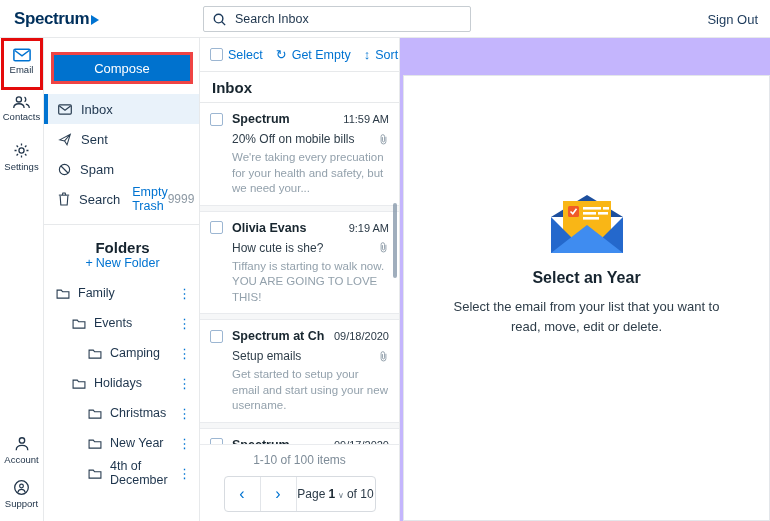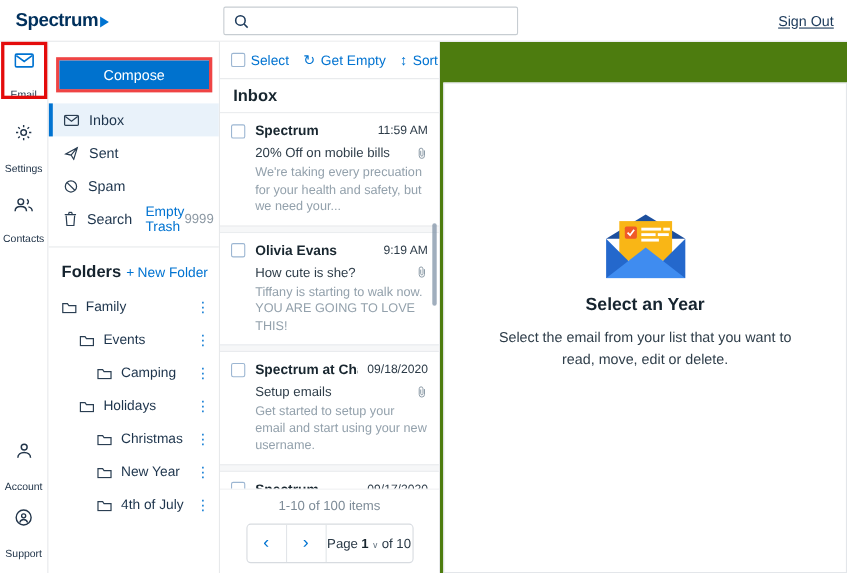--- a/index.html
+++ b/index.html
@@ -9,57 +9,57 @@
 
   
   .header { height:38px; display:flex; align-items:center; background:#fff; border-bottom:1px solid #e7e9eb; position:relative; }
   .logo { display:flex; align-items:center; padding-left:14px; }
   .logo-text { font-size:17px; font-weight:bold; color:#00305c; letter-spacing:-0.4px; }
   .logo-arrow { width:0; height:0; border-left:8px solid #0073d1; border-top:5px solid transparent; border-bottom:5px solid transparent; margin-left:2px; margin-top:2px; }
   .search-box { position:absolute; left:203px; top:6px; width:268px; height:26px; border:1px solid #c7cdd2; border-radius:2px; background:#fff; display:flex; align-items:center; padding:0 8px; }
   .search-box input { border:none; outline:none; font-size:12.5px; color:#1d344c; width:100%; font-family:"Liberation Sans", sans-serif; }
   .search-box input::placeholder { color:#1d344c; opacity:1; }
   .search-icn { margin-right:8px; display:flex; }
-  .signout { position:absolute; right:12px; top:0; height:38px; display:flex; align-items:center; font-size:13px; color:#1c3a5b; cursor:pointer;text-decoration:underline; }
+  .signout { position:absolute; right:12px; top:0; height:38px; display:flex; align-items:center; font-size:13px; color:#1c3a5b; cursor:pointer; }
 
   
   .body { display:flex; height:483px; }
 
   
   .rail { width:44px; background:#fff; border-right:1px solid #e7e9eb; display:flex; flex-direction:column; align-items:center; position:relative; }
-  .rail-item { width:44px; display:flex; flex-direction:column; align-items:center; gap:19px; padding:8px 0 6px; cursor:pointer; }
+  .rail-item { width:44px; display:flex; flex-direction:column; align-items:center; gap:2px; padding:8px 0 6px; cursor:pointer; }
   .rail-item .lbl { font-size:9.5px; color:#22354a; }
   .rail-spacer { flex:1; }
   .rail svg { display:block; }
 
   
   .ann { position:absolute; border:3px solid #e40b0b; pointer-events:none; z-index:50; }
   .ann-email { left:1px; top:0px; width:42px; height:52px; }
 
   
   .sidebar { width:156px; background:#fff; border-right:1px solid #e7e9eb; display:flex; flex-direction:column; overflow:hidden; }
   .compose-wrap { margin:14px 6px 10px 7px; border:3px solid #ef4444; }
   .compose-btn { display:block; width:100%; height:26px; background:#0072ce; color:#fff; font-size:13px; border:none; cursor:pointer; font-family:"Liberation Sans", sans-serif; }
   .nav-item { height:30px; display:flex; align-items:center; padding-left:10px; padding-right:8px; font-size:13px; color:#1d344c; border-left:4px solid transparent; cursor:pointer; }
   .nav-item svg { margin-right:9px; flex:none; }
   .nav-item.selected { background:#e9f2fa; border-left-color:#0073d1; }
   .nav-item .empty-link { color:#0073d1; font-size:12.5px; margin-left:12px; cursor:pointer; }
   .nav-item .count { margin-left:auto; color:#8d99a4; font-size:12px; }
   .side-divider { border-top:1px solid #e7e9eb; margin:10px 0 0; }
-  .folders-head { display:flex; align-items:center; justify-content:space-between; padding:14px 10px 8px 12px; }
+  .folders-head { display:flex; align-items:center; justify-content:space-between; padding:14px 10px 8px 12px;flex-direction:column; }
   .folders-title { font-size:15px; font-weight:bold; color:#15232e; }
   .newfolder { font-size:12.5px; color:#0073d1; cursor:pointer; }
   .newfolder .plus { margin-right:3px; }
   .folder-row { height:30px; display:flex; align-items:center; font-size:12.5px; color:#1d344c; padding-right:8px; cursor:pointer; }
   .folder-row svg { margin-right:8px; flex:none; }
   .folder-row .kebab { margin-left:auto; color:#0073d1; font-size:13px; cursor:pointer; line-height:1; }
   .ind1 { padding-left:12px; } .ind2 { padding-left:28px; } .ind3 { padding-left:44px; }
 
   
-  .main { flex:1; display:flex; background:#4d7c0f; }
+  .main { flex:1; display:flex; background:#c4b5fd; }
 
   
   .listcol { width:200px; background:#fff; border-right:1px solid #e7e9eb; display:flex; flex-direction:column; position:relative; }
   .toolbar { height:34px; display:flex; align-items:center; gap:13px; padding-left:10px; border-bottom:1px solid #e7e9eb; background:#fff; }
   .tb-item { display:flex; align-items:center; gap:5px; color:#0073d1; font-size:12.5px; cursor:pointer; }
   .cbx { width:13px; height:13px; border:1px solid #9cb6d2; border-radius:2px; background:#fff; flex:none; cursor:pointer; }
   .tb-glyph { font-size:13px; color:#0073d1; }
   .list-title { height:31px; display:flex; align-items:center; padding-left:12px; font-size:15px; font-weight:bold; color:#18262f; border-bottom:1px solid #e7e9eb; }
   .emails { flex:1; overflow:hidden; position:relative; }
   .email-card { padding:9px 10px 8px 10px; background:#fff; }
@@ -98,49 +98,50 @@
       <span class="logo-text">Spectrum</span>
       <span class="logo-arrow"></span>
     </div>
     <div class="search-box">
       <span class="search-icn">
         <svg width="15" height="15" viewBox="0 0 16 16">
             <circle cx="7" cy="7" r="4.6" fill="none" stroke="#1c3a5b" stroke-width="1.5"></circle>
             <line x1="10.5" y1="10.5" x2="14" y2="14" stroke="#1c3a5b" stroke-width="1.5"></line>
           </svg>
       </span>
+      <input type="text" placeholder="Search Inbox" style="">
     </div>
     <div class="signout">Sign Out</div>
   </div>
 
   <div class="body">
 
     <div class="rail">
       <div class="rail-item" style="padding-top:10px;">
         <svg width="18" height="14" viewBox="0 0 20 15">
             <rect x="1" y="1" width="18" height="13" rx="1.5" fill="none" stroke="#0073d1" stroke-width="1.7"></rect>
             <polyline points="2,2.5 10,8.5 18,2.5" fill="none" stroke="#0073d1" stroke-width="1.7"></polyline>
           </svg>
         <span class="lbl">Email</span>
       </div>
       <div class="ann ann-email"></div>
       <div class="rail-item" style="margin-top:6px;">
-        <svg width="17" height="17" viewBox="0 0 20 20">
-            <circle cx="10" cy="10" r="3" fill="none" stroke="#22354a" stroke-width="1.5"></circle>
-            <path d="M10 1.8v2.4 M10 15.8v2.4 M1.8 10h2.4 M15.8 10h2.4 M4.2 4.2l1.7 1.7 M14.1 14.1l1.7 1.7 M15.8 4.2l-1.7 1.7 M5.9 14.1l-1.7 1.7" stroke="#22354a" stroke-width="1.5" fill="none"></path>
-          </svg>
-        <span class="lbl">Settings</span>
-      </div>
-      <div class="rail-item" style="margin-top:6px;">
         <svg width="19" height="14" viewBox="0 0 22 16">
             <circle cx="8" cy="5" r="3" fill="none" stroke="#22354a" stroke-width="1.5"></circle>
             <path d="M2 15c0-3.2 2.7-5 6-5s6 1.8 6 5" fill="none" stroke="#22354a" stroke-width="1.5"></path>
             <path d="M14.5 2.4a3 3 0 0 1 0 5.2 M16 10.4c2.4.5 4 2.1 4 4.6" fill="none" stroke="#22354a" stroke-width="1.5"></path>
           </svg>
         <span class="lbl">Contacts</span>
+      </div>
+      <div class="rail-item" style="margin-top:6px;">
+        <svg width="17" height="17" viewBox="0 0 20 20">
+            <circle cx="10" cy="10" r="3" fill="none" stroke="#22354a" stroke-width="1.5"></circle>
+            <path d="M10 1.8v2.4 M10 15.8v2.4 M1.8 10h2.4 M15.8 10h2.4 M4.2 4.2l1.7 1.7 M14.1 14.1l1.7 1.7 M15.8 4.2l-1.7 1.7 M5.9 14.1l-1.7 1.7" stroke="#22354a" stroke-width="1.5" fill="none"></path>
+          </svg>
+        <span class="lbl">Settings</span>
       </div>
       <div class="rail-spacer"></div>
       <div class="rail-item">
         <svg width="16" height="16" viewBox="0 0 18 18">
             <circle cx="9" cy="5" r="3" fill="none" stroke="#22354a" stroke-width="1.5"></circle>
             <path d="M2.5 16c0-3.5 2.9-5.5 6.5-5.5s6.5 2 6.5 5.5" fill="none" stroke="#22354a" stroke-width="1.5"></path>
           </svg>
         <span class="lbl">Account</span>
       </div>
       <div class="rail-item" style="padding-bottom:12px;">
@@ -235,21 +236,21 @@
         <svg width="14" height="11" viewBox="0 0 16 13">
             <path d="M1 2.5h5l1.5 2H15v7.5H1z" fill="none" stroke="#2a3e52" stroke-width="1.3"></path>
           </svg>
         <span>New Year</span>
         <span class="kebab">⋮</span>
       </div>
       <div class="folder-row ind3">
         <svg width="14" height="11" viewBox="0 0 16 13">
             <path d="M1 2.5h5l1.5 2H15v7.5H1z" fill="none" stroke="#2a3e52" stroke-width="1.3"></path>
           </svg>
-        <span>4th of July</span>
+        <span>4th of December</span>
         <span class="kebab">⋮</span>
       </div>
     </div>
 
     <div class="main">
 
       <div class="listcol">
         <div class="toolbar">
           <span class="tb-item">
             <span class="cbx"></span>

